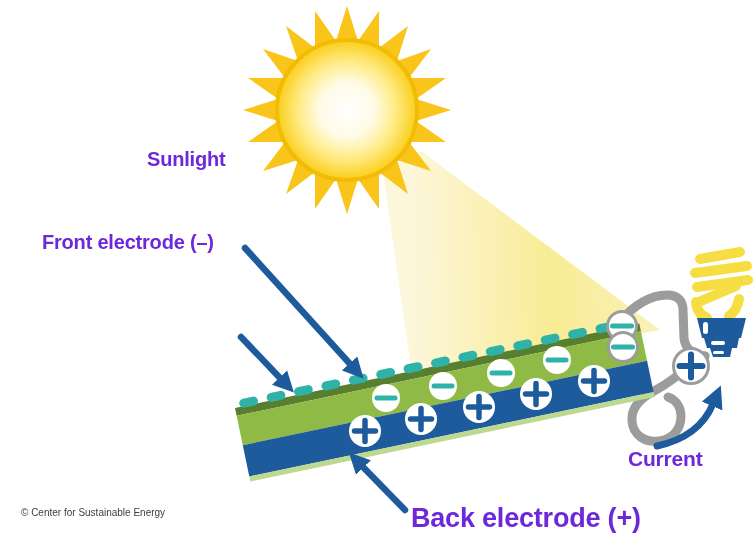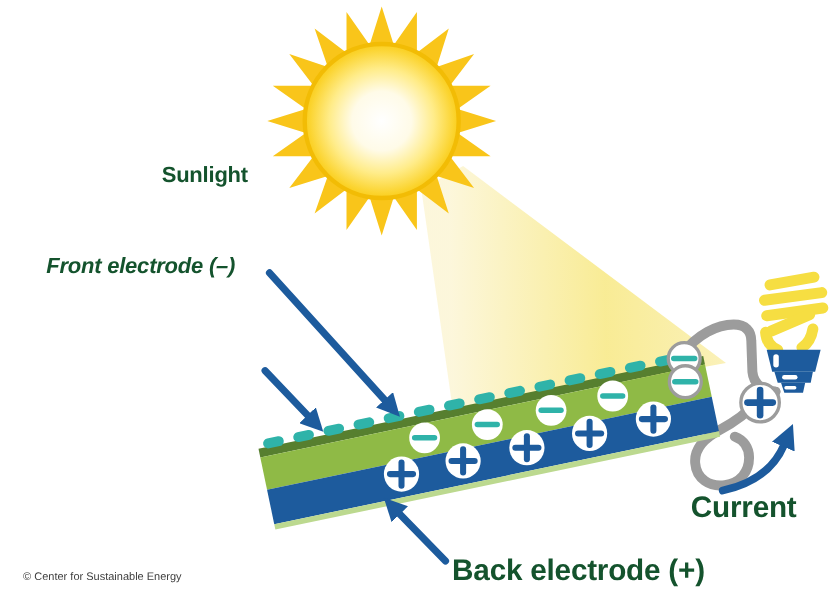--- a/index.html
+++ b/index.html
@@ -2,34 +2,33 @@
 <html><head>
 <meta charset="utf-8">
 <style>
   html,body{margin:0;padding:0;background:#ffffff;}
   .stage{
     position:relative;width:756px;height:540px;overflow:hidden;
     background:#ffffff;font-family:"Liberation Sans",sans-serif;
   }
   .stage svg{position:absolute;left:0;top:0;}
   .lbl{
-    position:absolute;font-weight:bold;color:#14532d;font-size:20px;
+    position:absolute;font-weight:bold;color:#6d28d9;font-size:20px;
     letter-spacing:-0.2px;white-space:nowrap;line-height:1.1;
     font-family:"Liberation Sans",sans-serif;
   }
   .lbl-sunlight{left:147px;top:148px;}
-  .lbl-front{left:42px;top:231px;font-style:italic;}
+  .lbl-front{left:42px;top:231px;}
   .lbl-anti{left:7px;top:320px;}
   .lbl-back{left:411px;top:504px;font-size:27px;}
-  .lbl-current{left:628px;top:447px;font-size:27px;}
+  .lbl-current{left:628px;top:447px;font-size:21px;}
   .credit{
     position:absolute;left:21px;top:507px;font-size:10px;color:#3E3E3E;
     font-weight:normal;letter-spacing:0;white-space:nowrap;
     font-family:"Liberation Sans",sans-serif;
-    margin-top:12px;
   }
 </style>
 </head>
 <body>
 
 <div class="stage">
 
 <svg width="756" height="540" viewBox="0 0 756 540">
   <defs>
     <radialGradient id="sunGrad" cx="50%" cy="50%" r="55%">

